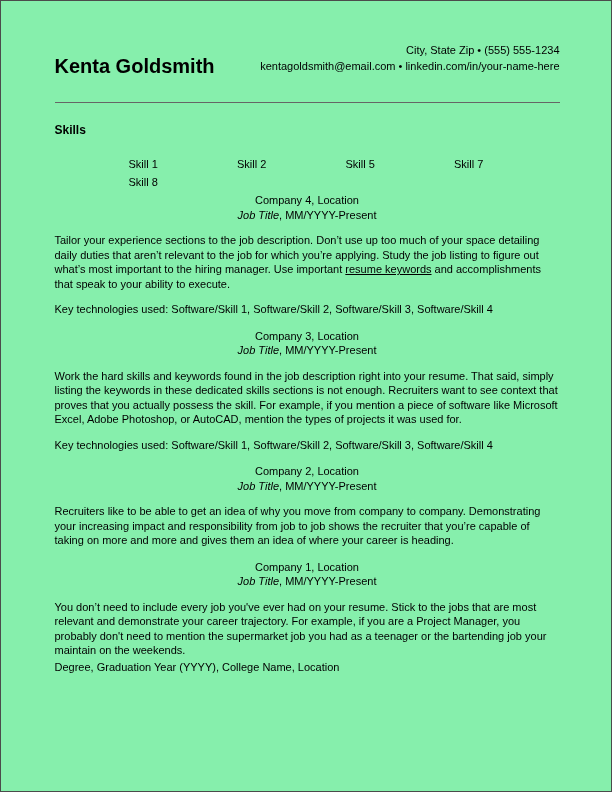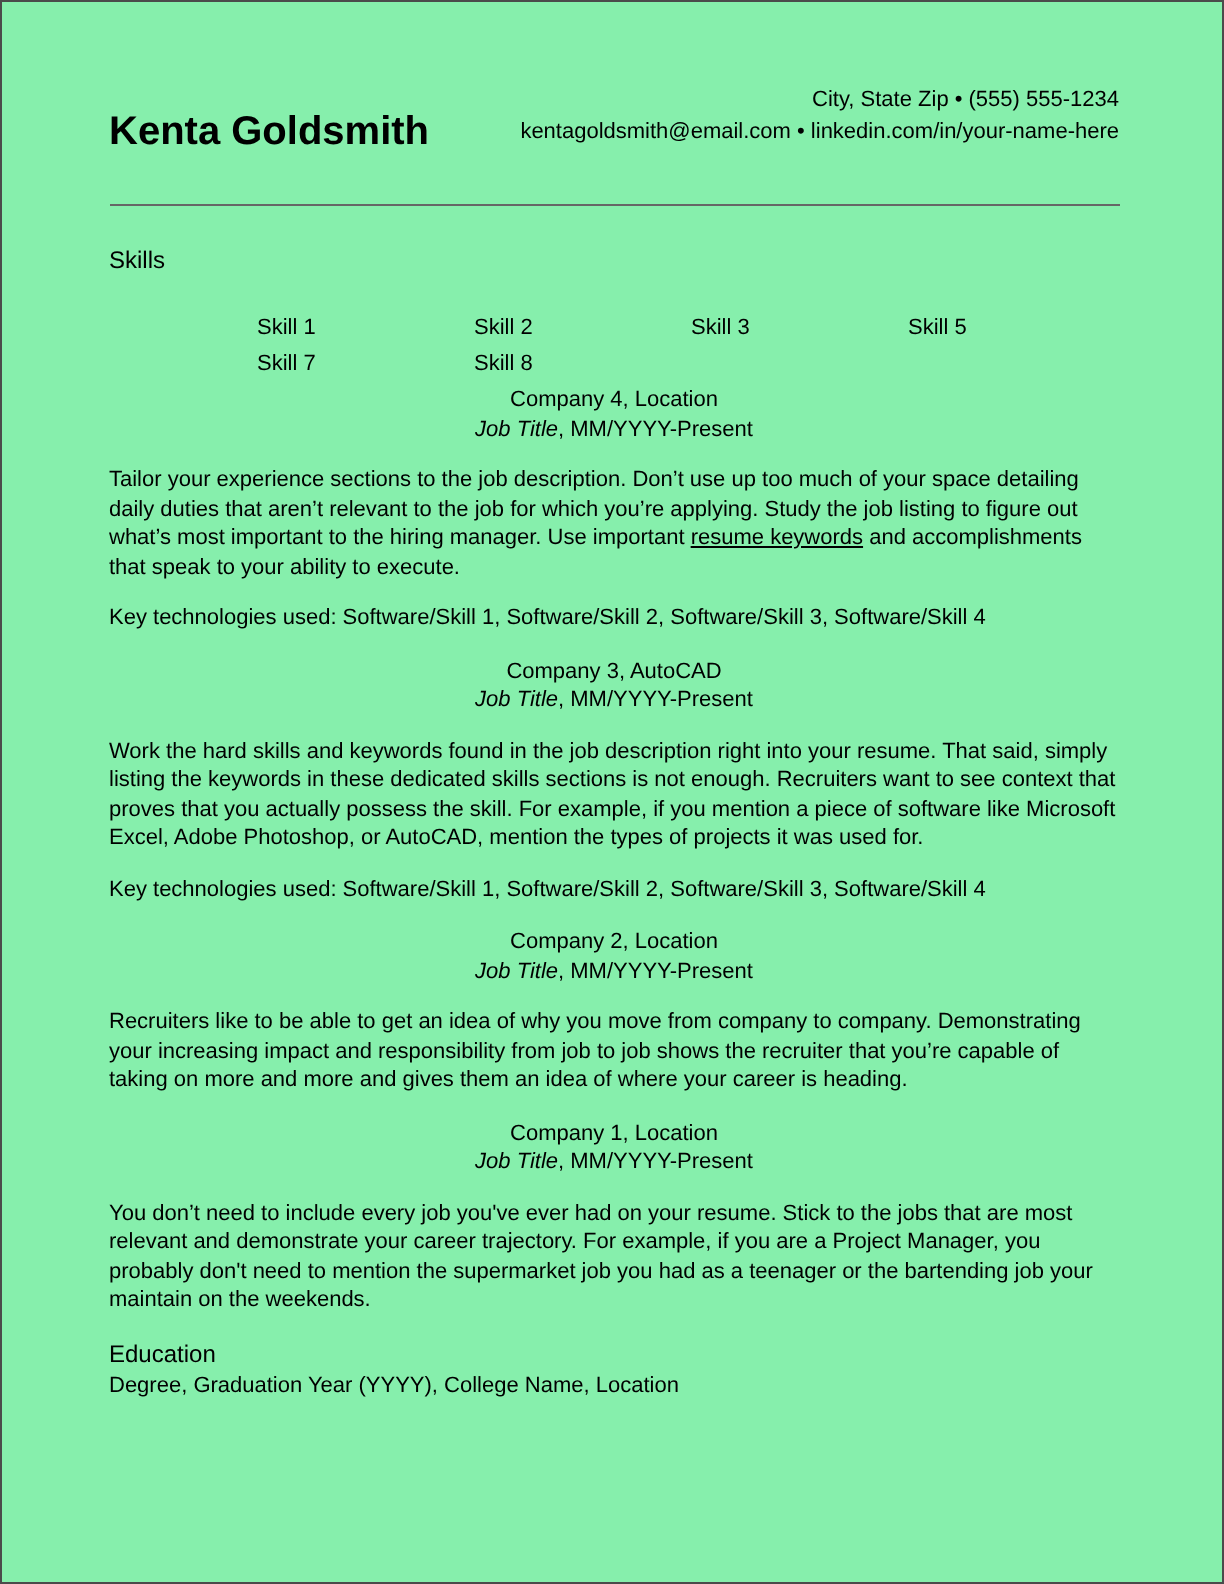--- a/index.html
+++ b/index.html
@@ -27,21 +27,21 @@
     margin: 0; font-size: 20px; line-height: 20px; font-weight: bold;
   }
   .contact {
     position: absolute; right: 0; top: 42px;
     text-align: right; font-size: 11px; line-height: 15.5px;
   }
   .rule { height: 0; border-top: 1px solid #666666; margin: 0; }
   
   .body-text { font-size: 11px; line-height: 14.5px; }
   .section-heading {
-    margin: 12px 0 0 0; font-size: 12px; line-height: 14px; font-weight: normal;
+    margin: 12px 0 0 0; font-size: 12px; line-height: 14px; font-weight: bold;
   }
   .section-heading.first { margin-top: 20px; }
   .skills-grid {
     display: grid;
     grid-template-columns: repeat(4, 108.5px);
     margin: 18px 0 0 74px;
     font-size: 11px; line-height: 18px;
   }
   .company-block { margin-top: 12px; }
   .company-block p { margin: 0; text-align: center; }
@@ -66,51 +66,49 @@
       </div>
     </div>
     <div class="rule"></div>
 
     <div class="body-text">
 
       <h2 class="section-heading first">Skills</h2>
       <div class="skills-grid">
         <div>Skill 1</div>
         <div>Skill 2</div>
-        <div>Skill 3</div>
         <div>Skill 5</div>
         <div>Skill 7</div>
         <div>Skill 8</div>
       </div>
 
 
       <div class="company-block company-first">
         <p>Company 4, Location</p>
         <p><em>Job Title</em><span>, MM/YYYY-Present</span></p>
       </div>
       <p class="para"><span>Tailor your experience sections to the job description. Don’t use up too much of your space detailing daily duties that aren’t relevant to the job for which you’re applying. Study the job listing to figure out what’s most important to the hiring manager. Use important </span><span class="link">resume keywords</span><span> and accomplishments that speak to your ability to execute.</span></p>
       <p class="keytech">Key technologies used: Software/Skill 1, Software/Skill 2, Software/Skill 3, Software/Skill 4</p>
 
       <div class="company-block">
-        <p>Company 3, AutoCAD</p>
+        <p>Company 3, Location</p>
         <p><em>Job Title</em><span>, MM/YYYY-Present</span></p>
       </div>
       <p class="para">Work the hard skills and keywords found in the job description right into your resume. That said, simply listing the keywords in these dedicated skills sections is not enough. Recruiters want to see context that proves that you actually possess the skill. For example, if you mention a piece of software like Microsoft Excel, Adobe Photoshop, or AutoCAD, mention the types of projects it was used for.</p>
       <p class="keytech">Key technologies used: Software/Skill 1, Software/Skill 2, Software/Skill 3, Software/Skill 4</p>
 
       <div class="company-block">
         <p>Company 2, Location</p>
         <p><em>Job Title</em><span>, MM/YYYY-Present</span></p>
       </div>
       <p class="para">Recruiters like to be able to get an idea of why you move from company to company. Demonstrating your increasing impact and responsibility from job to job shows the recruiter that you’re capable of taking on more and more and gives them an idea of where your career is heading.</p>
 
       <div class="company-block">
         <p>Company 1, Location</p>
         <p><em>Job Title</em><span>, MM/YYYY-Present</span></p>
       </div>
       <p class="para">You don’t need to include every job you've ever had on your resume. Stick to the jobs that are most relevant and demonstrate your career trajectory. For example, if you are a Project Manager, you probably don't need to mention the supermarket job you had as a teenager or the bartending job your maintain on the weekends.</p>
 
-      <h2 class="section-heading">Education</h2>
       <p class="edu-line">Degree, Graduation Year (YYYY), College Name, Location</p>
 
     </div>
   </div>
 </div>
 
 </body></html>

